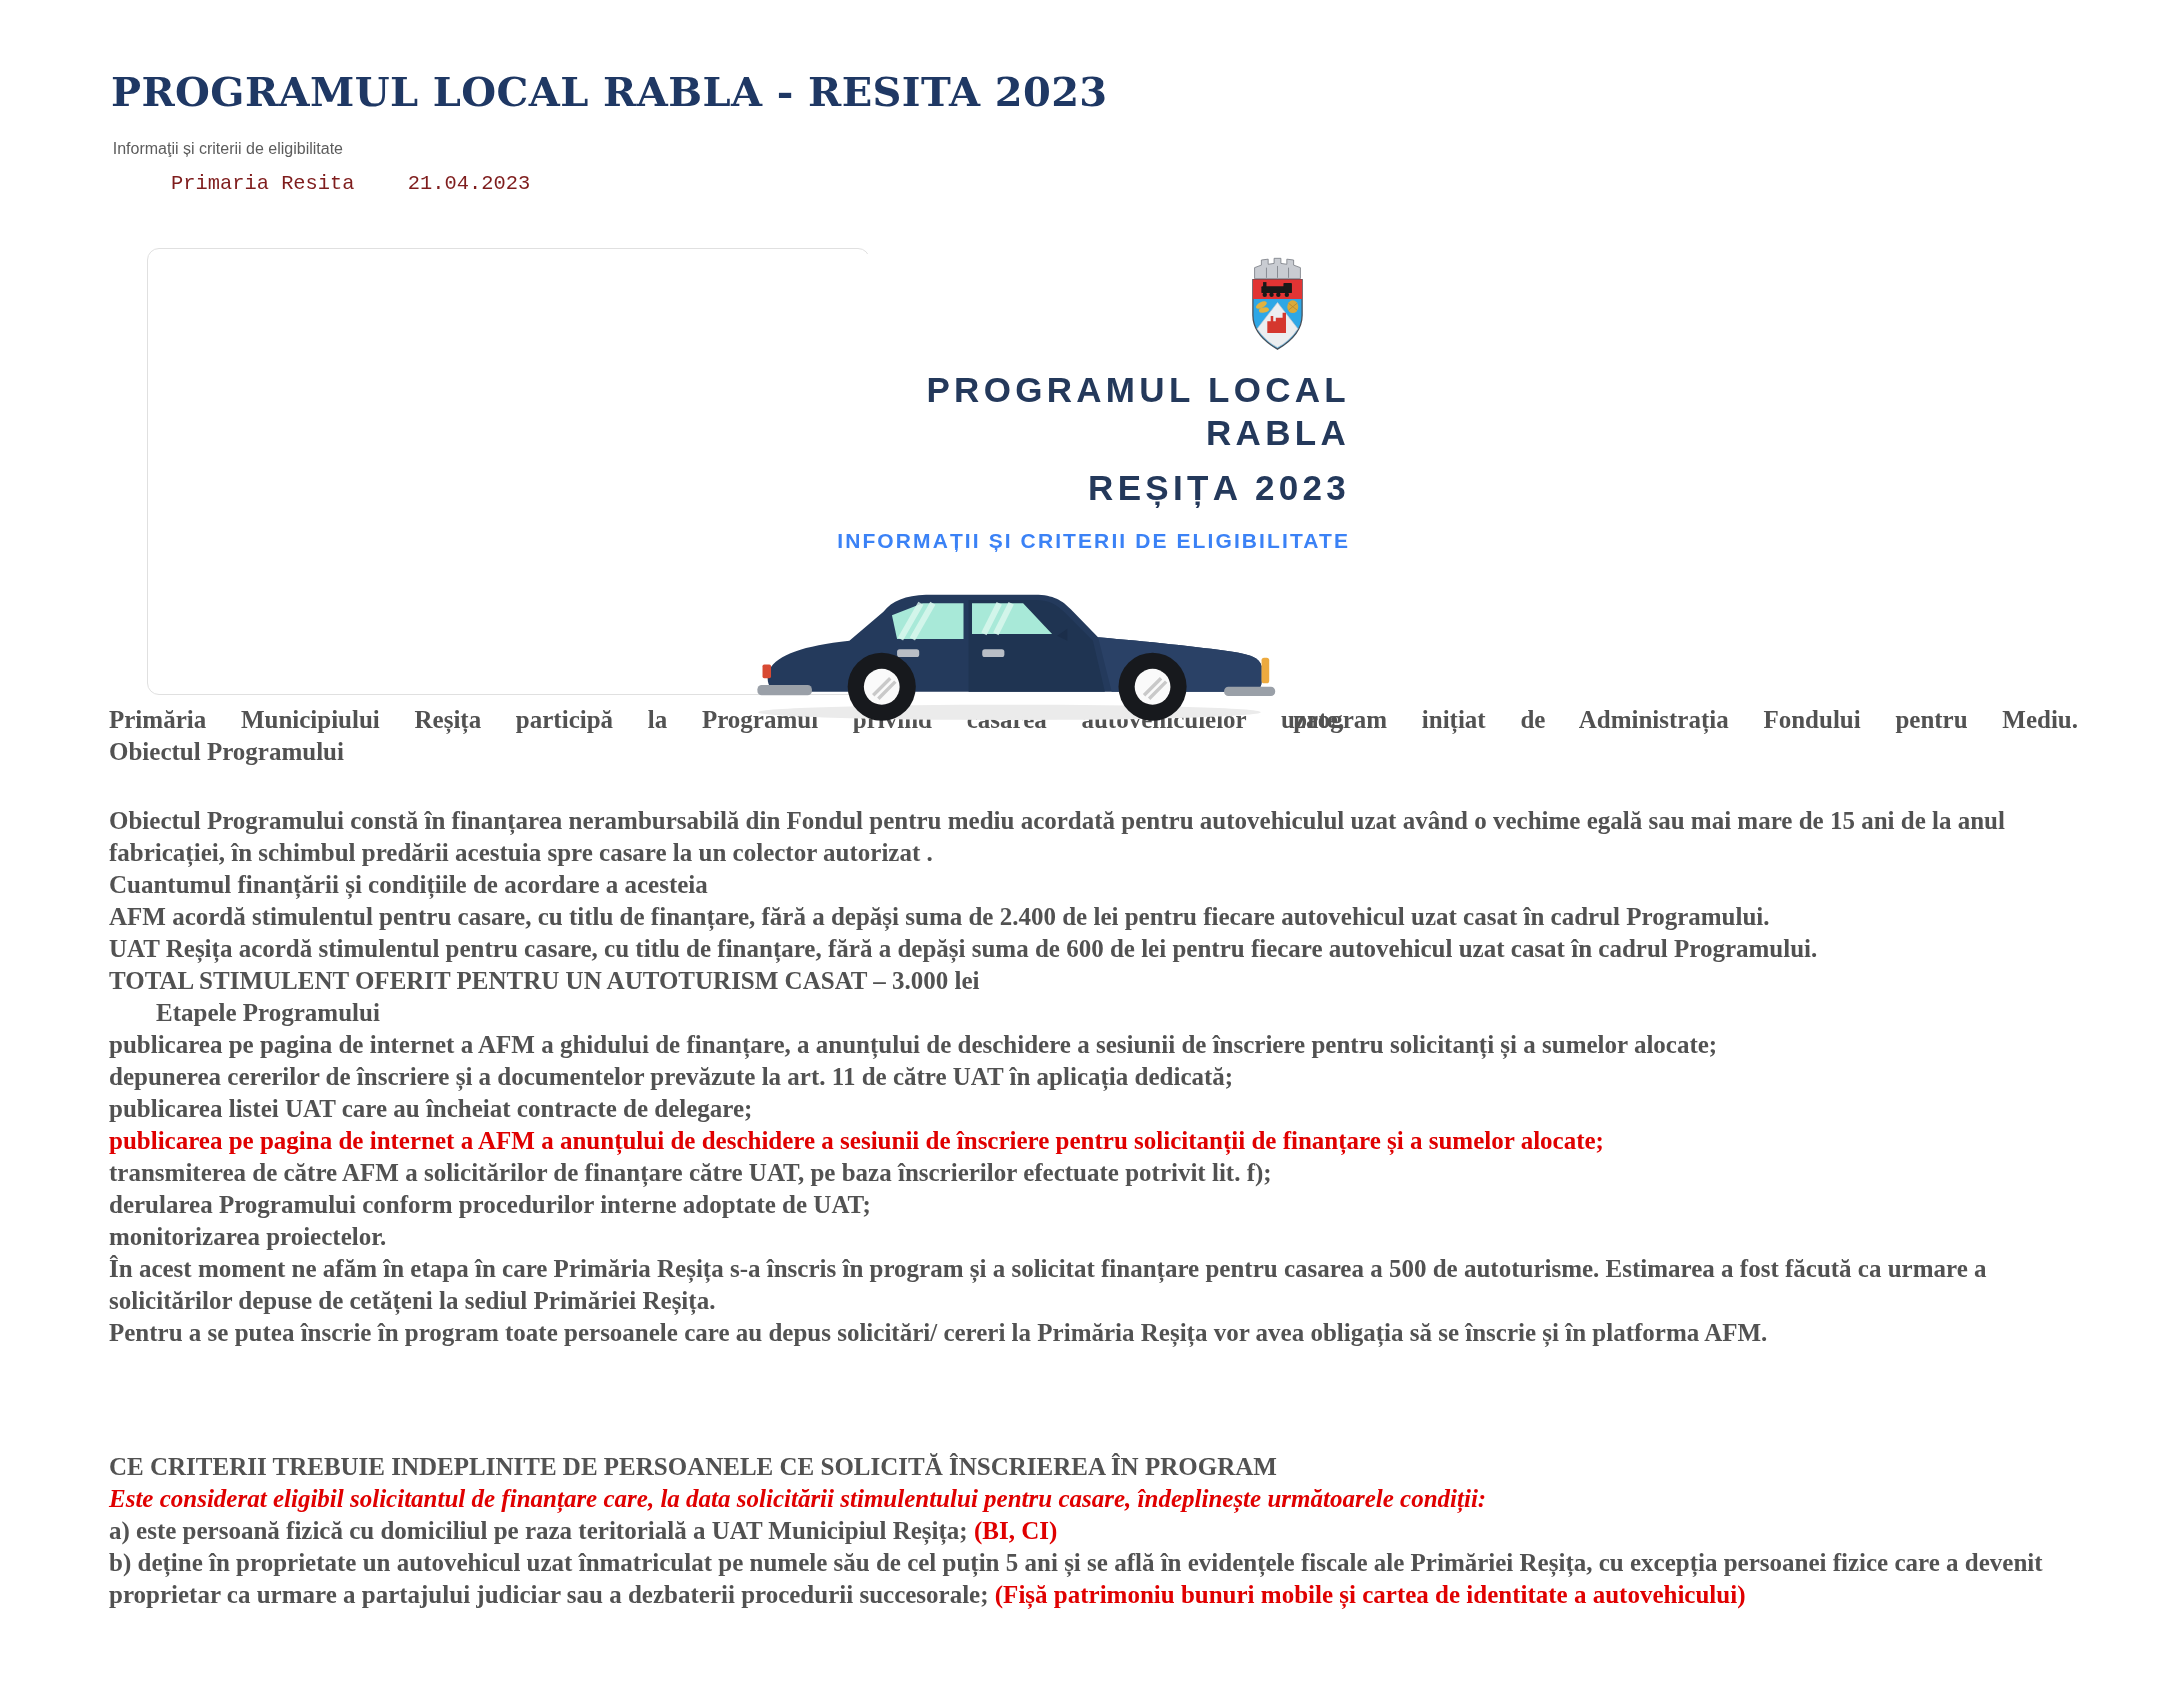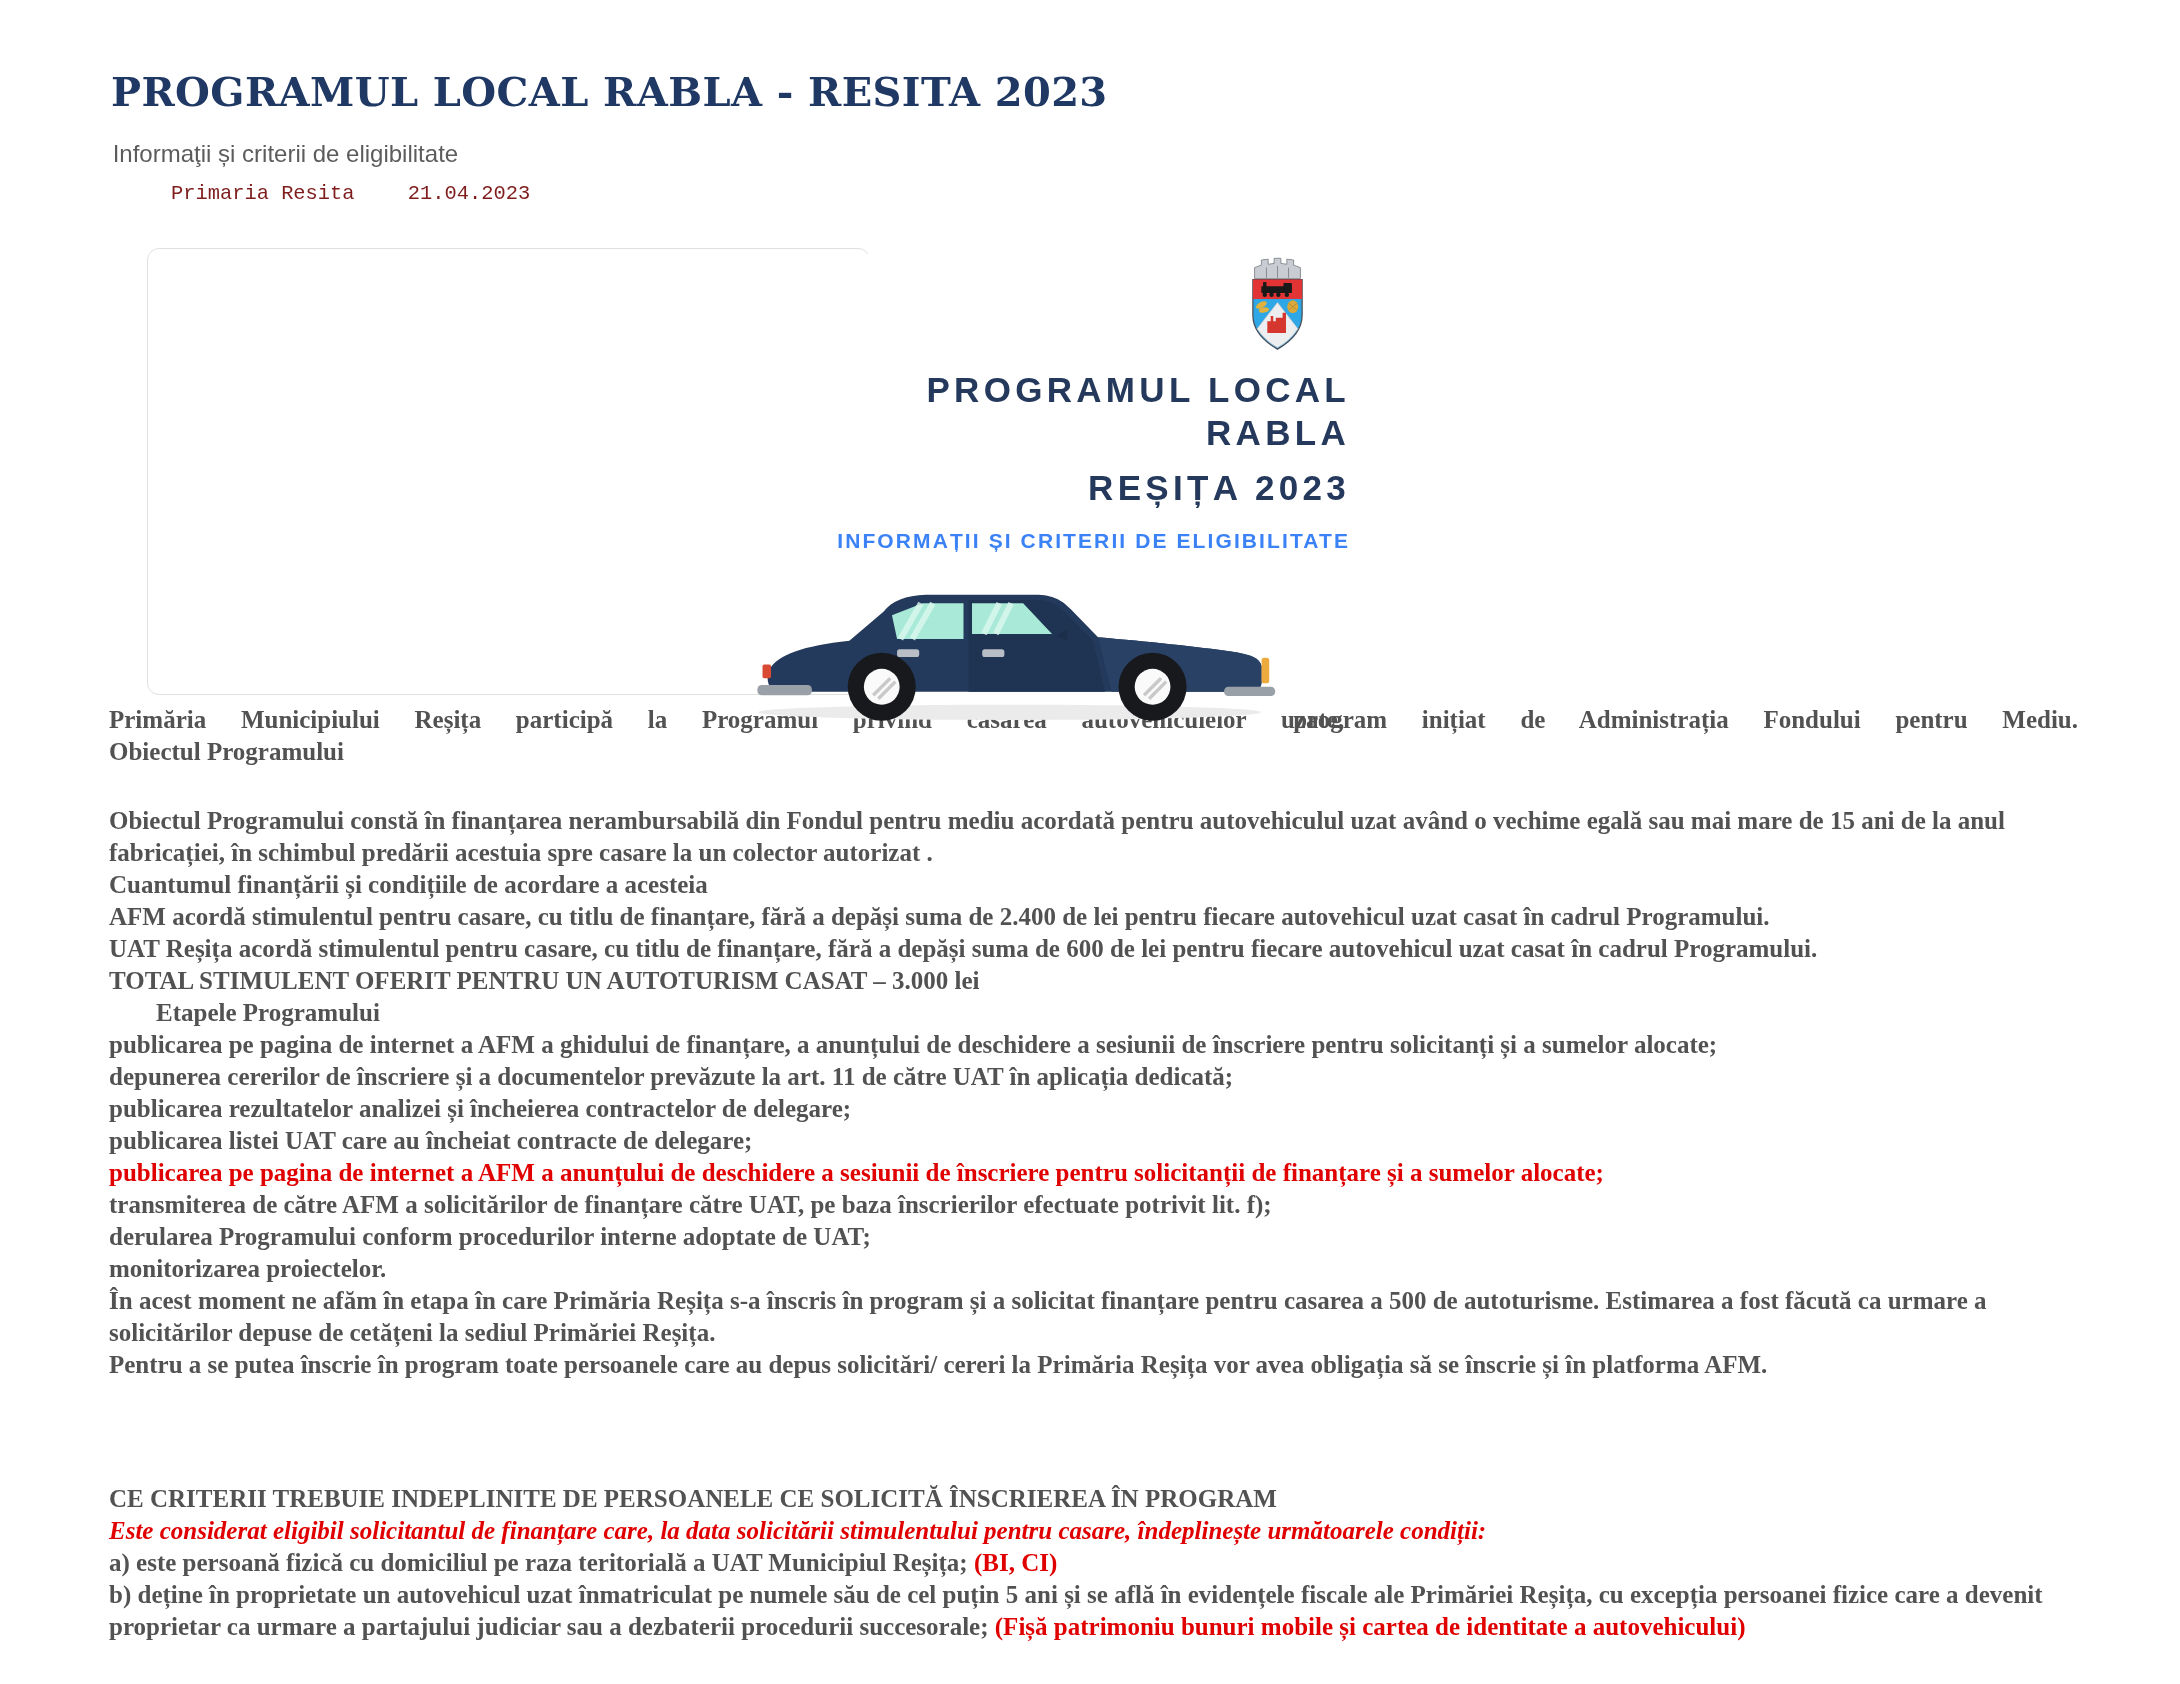--- a/index.html
+++ b/index.html
@@ -4,21 +4,21 @@
 <style>
   html,body{margin:0;padding:0;background:#ffffff;}
   #page{position:relative;width:2181px;height:1685px;background:#ffffff;overflow:hidden;
         font-family:"Liberation Serif", serif;}
 
   
   .header{position:absolute;left:111px;top:68px;}
   .page-title{margin:0;font-family:"DejaVu Serif", serif;font-weight:700;
               font-size:40px;line-height:48px;color:#1F3864;letter-spacing:0.4px;}
   .page-subtitle{margin:24px 0 0 1.7px;font-family:"Liberation Sans", sans-serif;
-                 font-size:24px;color:#5c5c5c;}
+                 font-size:16px;color:#5c5c5c;}
   .meta-row{margin:13.6px 0 0 60px;font-family:Liberation Mono, monospace;
             font-size:20.4px;color:#7f1d1d;}
   .meta-row span{margin-right:41px;}
 
   
   .img-frame{position:absolute;left:147px;top:248px;width:721px;height:445px;
              border:1.7px solid #e0e0e0;border-radius:12px;z-index:1;background:transparent;}
 
   
   .poster{position:absolute;left:771px;top:254px;width:579px;height:411px;
@@ -125,21 +125,20 @@
     <p class="para b justify"><span>Primăria Municipiului Reșița participă la Programul privind casarea autovehiculelor uzate,</span><span class="overlap">program inițiat de Administrația Fondului pentru Mediu.</span></p>
     <p class="para b gap-after">Obiectul Programului</p>
     <p class="para">Obiectul Programului constă în finanțarea nerambursabilă din Fondul pentru mediu acordată pentru autovehiculul uzat având o vechime egală sau mai mare de 15 ani de la anul fabricației, în schimbul predării acestuia spre casare la un colector autorizat .</p>
     <p class="para b">Cuantumul finanțării și condițiile de acordare a acesteia</p>
     <p class="para">AFM acordă stimulentul pentru casare, cu titlu de finanțare, fără a depăși suma de 2.400 de lei pentru fiecare autovehicul uzat casat în cadrul Programului.</p>
     <p class="para">UAT Reșița acordă stimulentul pentru casare, cu titlu de finanțare, fără a depăși suma de 600 de lei pentru fiecare autovehicul uzat casat în cadrul Programului.</p>
     <p class="para">TOTAL STIMULENT OFERIT PENTRU UN AUTOTURISM CASAT – 3.000 lei</p>
     <p class="para b indent">Etapele Programului</p>
     <p class="para">publicarea pe pagina de internet a AFM a ghidului de finanțare, a anunțului de deschidere a sesiunii de înscriere pentru solicitanți și a sumelor alocate;</p>
     <p class="para">depunerea cererilor de înscriere și a documentelor prevăzute la art. 11 de către UAT în aplicația dedicată;</p>
-    <p class="para">publicarea rezultatelor analizei și încheierea contractelor de delegare;</p>
     <p class="para">publicarea listei UAT care au încheiat contracte de delegare;</p>
     <p class="para red">publicarea pe pagina de internet a AFM a anunțului de deschidere a sesiunii de înscriere pentru solicitanții de finanțare și a sumelor alocate;</p>
     <p class="para">transmiterea de către AFM a solicitărilor de finanțare către UAT, pe baza înscrierilor efectuate potrivit lit. f);</p>
     <p class="para">derularea Programului conform procedurilor interne adoptate de UAT;</p>
     <p class="para">monitorizarea proiectelor.</p>
     <p class="para">În acest moment ne afăm în etapa în care Primăria Reșița s-a înscris în program și a solicitat finanțare pentru casarea a 500 de autoturisme. Estimarea a fost făcută ca urmare a solicitărilor depuse de cetățeni la sediul Primăriei Reșița.</p>
     <p class="para">Pentru a se putea înscrie în program toate persoanele care au depus solicitări/ cereri la Primăria Reșița vor avea obligația să se înscrie și în platforma AFM.</p>
     <p class="para b gap-before">CE CRITERII TREBUIE INDEPLINITE DE PERSOANELE CE SOLICITĂ ÎNSCRIEREA ÎN PROGRAM</p>
     <p class="para b it red">Este considerat eligibil solicitantul de finanțare care, la data solicitării stimulentului pentru casare, îndeplinește următoarele condiții:</p>
     <p class="para"><span>a) este persoană fizică cu domiciliul pe raza teritorială a UAT Municipiul Reșița;</span> <span class="red">(BI, CI)</span></p>

